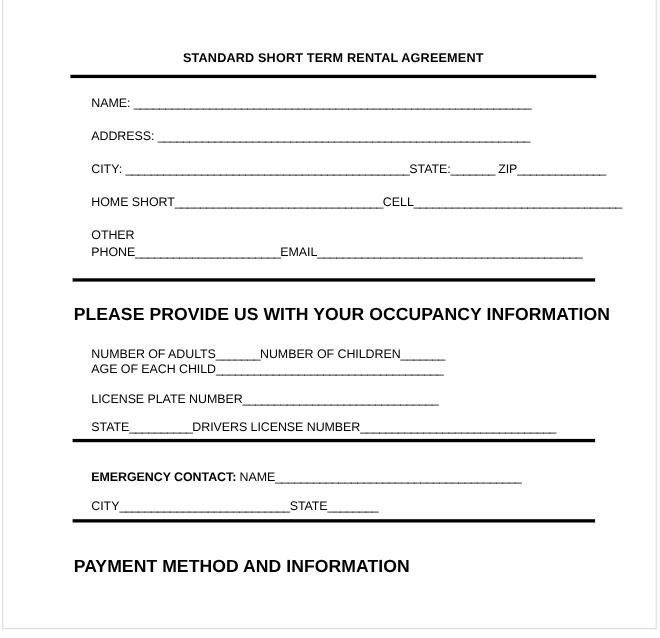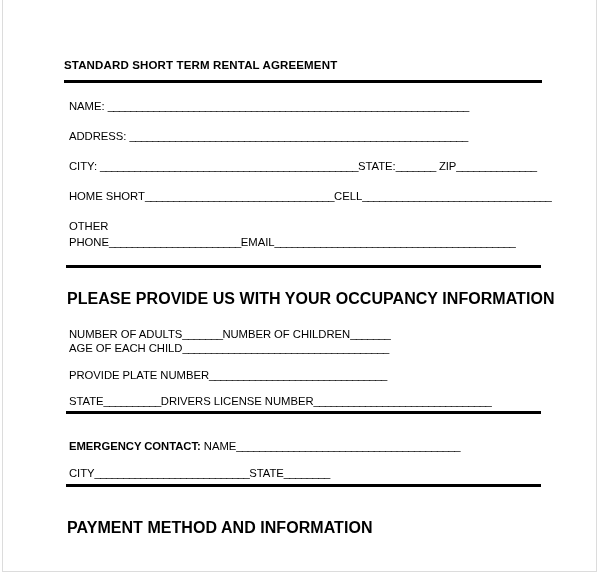--- a/index.html
+++ b/index.html
@@ -30,46 +30,45 @@
 
   .content {
     position: absolute;
     left: 61px;
     top: 0;
     width: 478px;
   }
 
   
   .doc-title {
-    text-align: left;
+    text-align: center;
     font-weight: bold;
     font-size: 11.5px;
     letter-spacing: 0.15px;
     padding-top: 47px;
     white-space: nowrap;
-    margin-top: 12px;
   }
 
   
   .rule {
     height: 0;
     border-top: 3px solid #000000;
     width: 478px;
     margin: 0;
   }
   .rule-title { margin-top: 9px; }
 
   .rule-sec { width: 475px; margin-left: 2px; }
 
   
   .row {
     font-size: 11.3px;
     line-height: 13px;
     white-space: nowrap;
-    margin-left: 5px;
+    margin-left: 19px;
     letter-spacing: -0.05px;
   }
   .row .lbl { font-weight: normal; }
   .row .lbl-b { font-weight: bold; }
   .fill {
     font-weight: normal;
     letter-spacing: -0.55px;
   }
 
   .gap-lg { height: 17px; }
@@ -138,21 +137,21 @@
 
     <div class="gap-xs"></div>
 
     <div class="row"><span class="lbl">AGE OF EACH CHILD</span><span class="fill">____________________________________</span></div>
 
     <div class="gap-md"></div>
 
 
     <div class="gap-xs"></div>
 
-    <div class="row"><span class="lbl">PROVIDE PLATE NUMBER</span><span class="fill">_______________________________</span></div>
+    <div class="row"><span class="lbl">LICENSE PLATE NUMBER</span><span class="fill">_______________________________</span></div>
 
     <div class="gap-md"></div>
 
     <div class="row"><span class="lbl">STATE</span><span class="fill">__________</span><span class="lbl">DRIVERS LICENSE NUMBER</span><span class="fill">_______________________________</span></div>
 
     <div class="gap-sm"></div>
     <div class="rule rule-sec"></div>
 
     <div class="spacer-5"></div>
 

